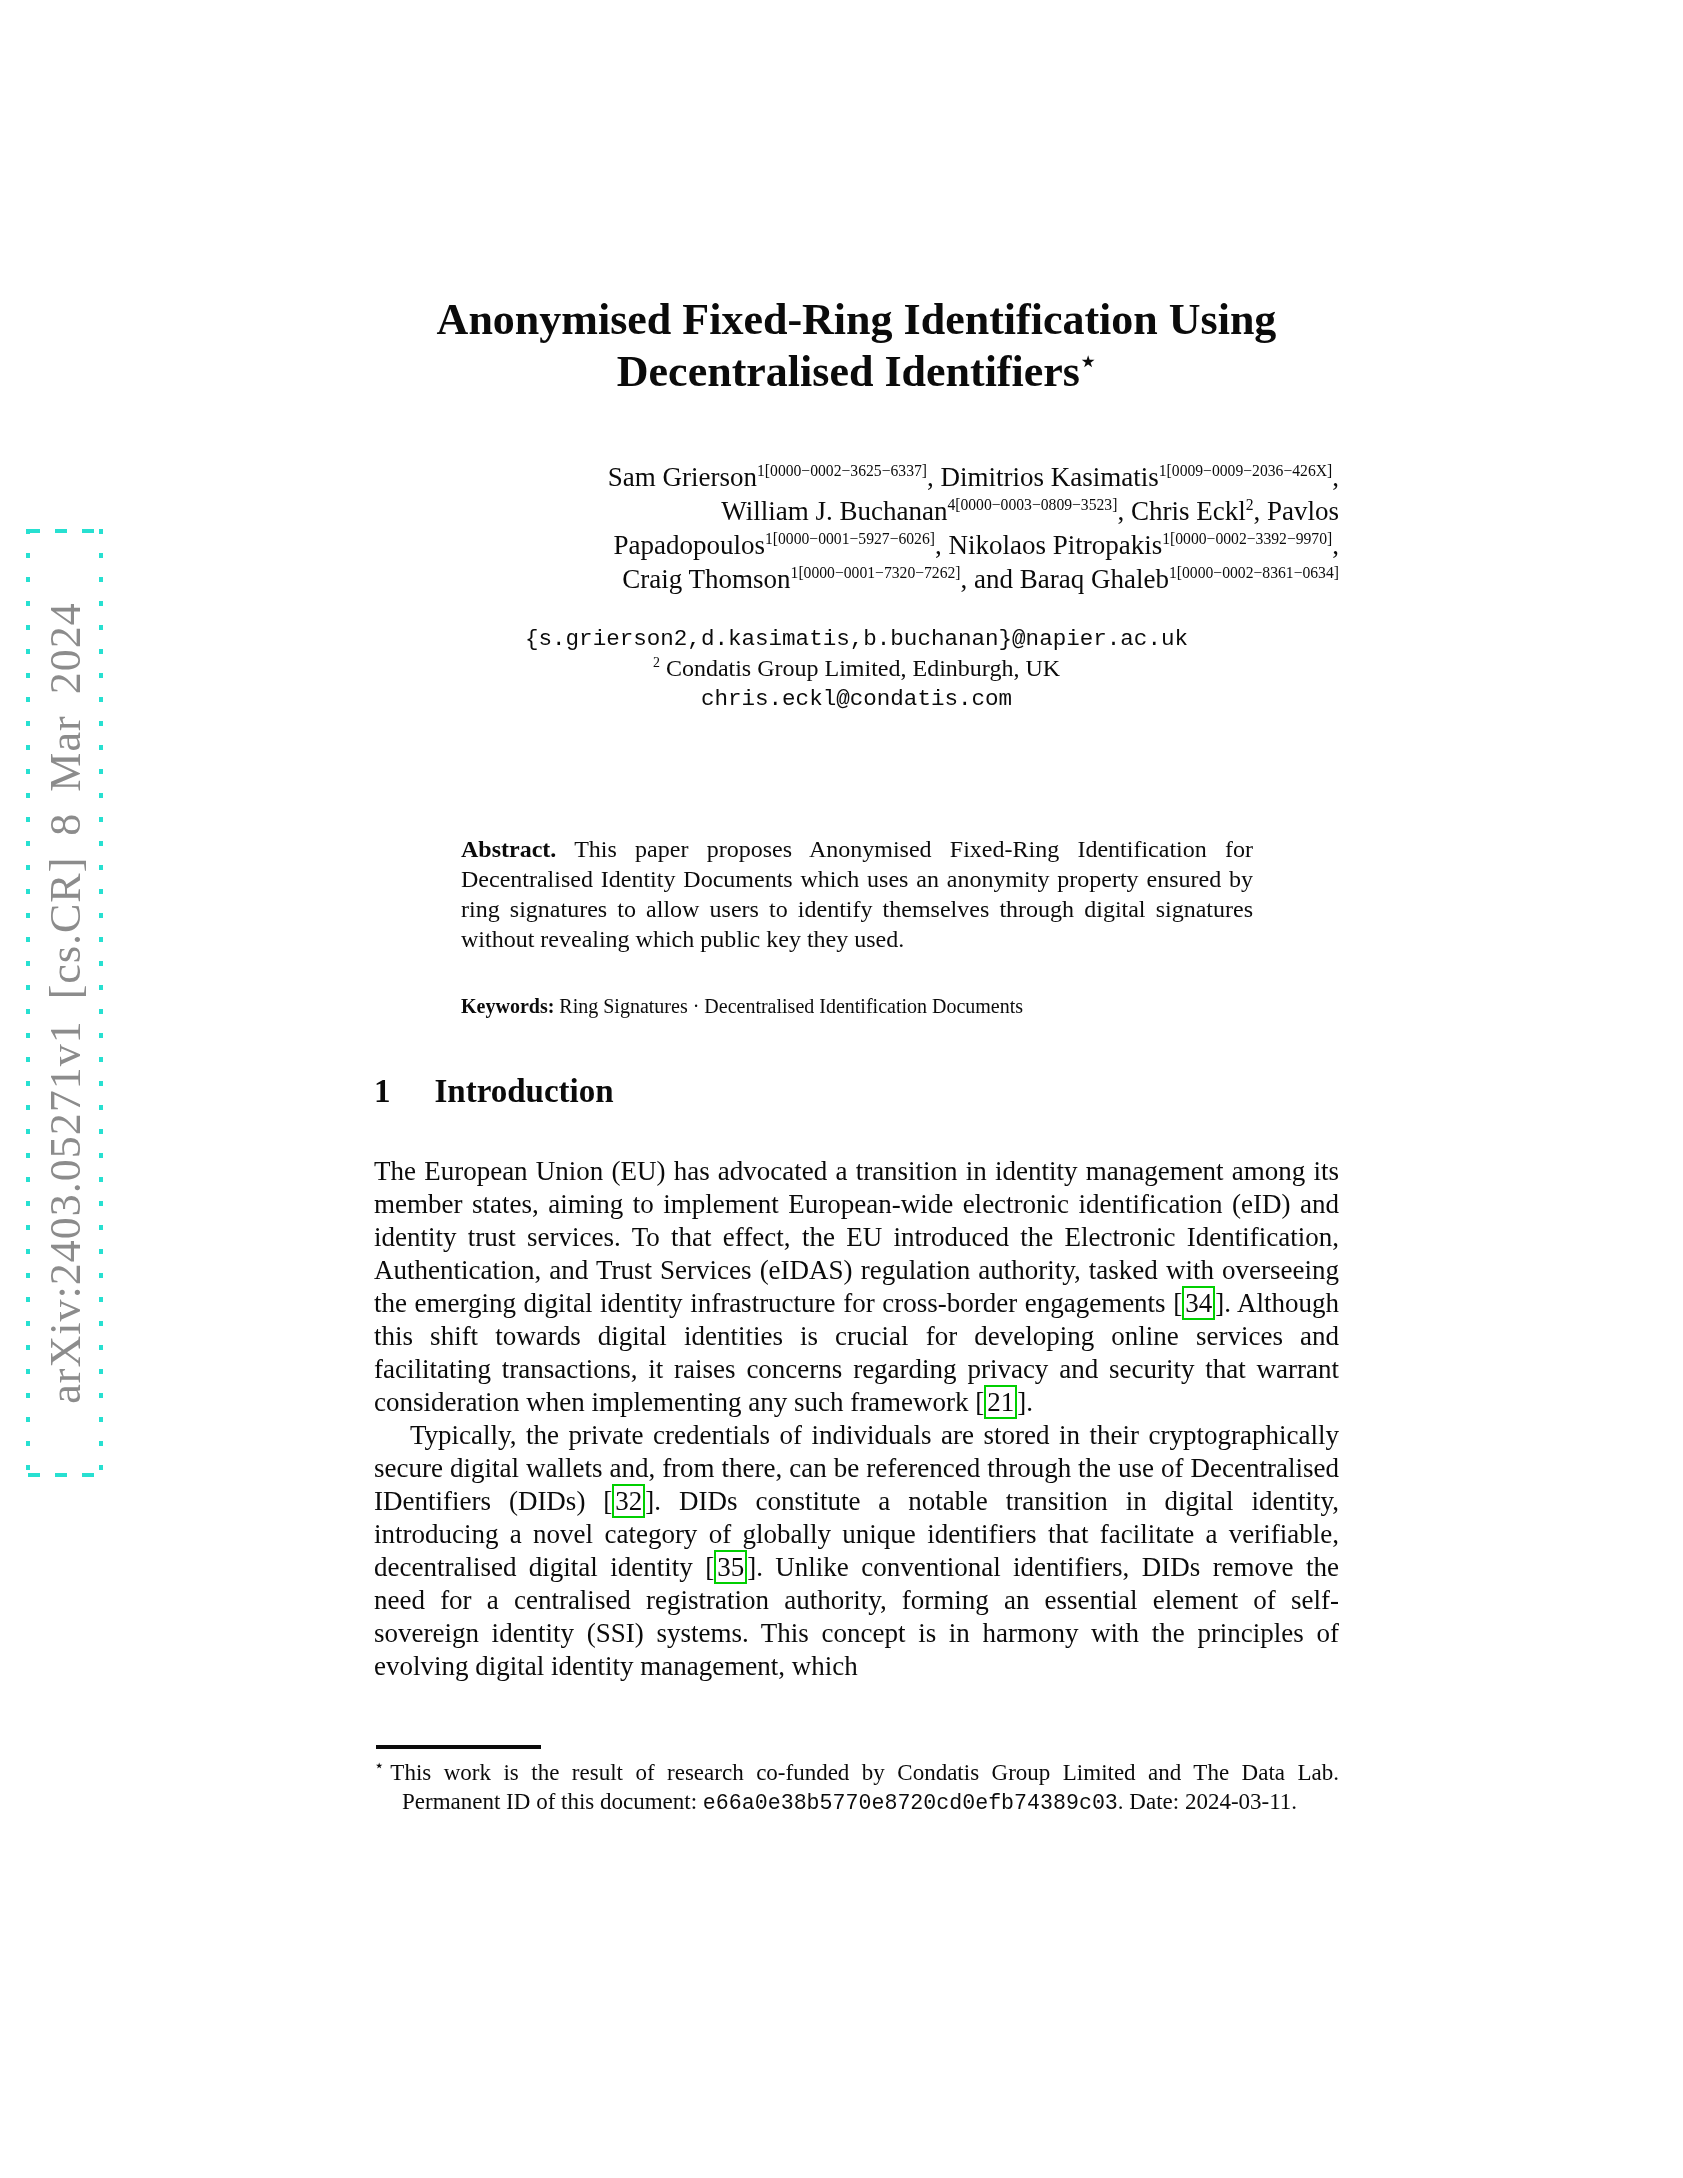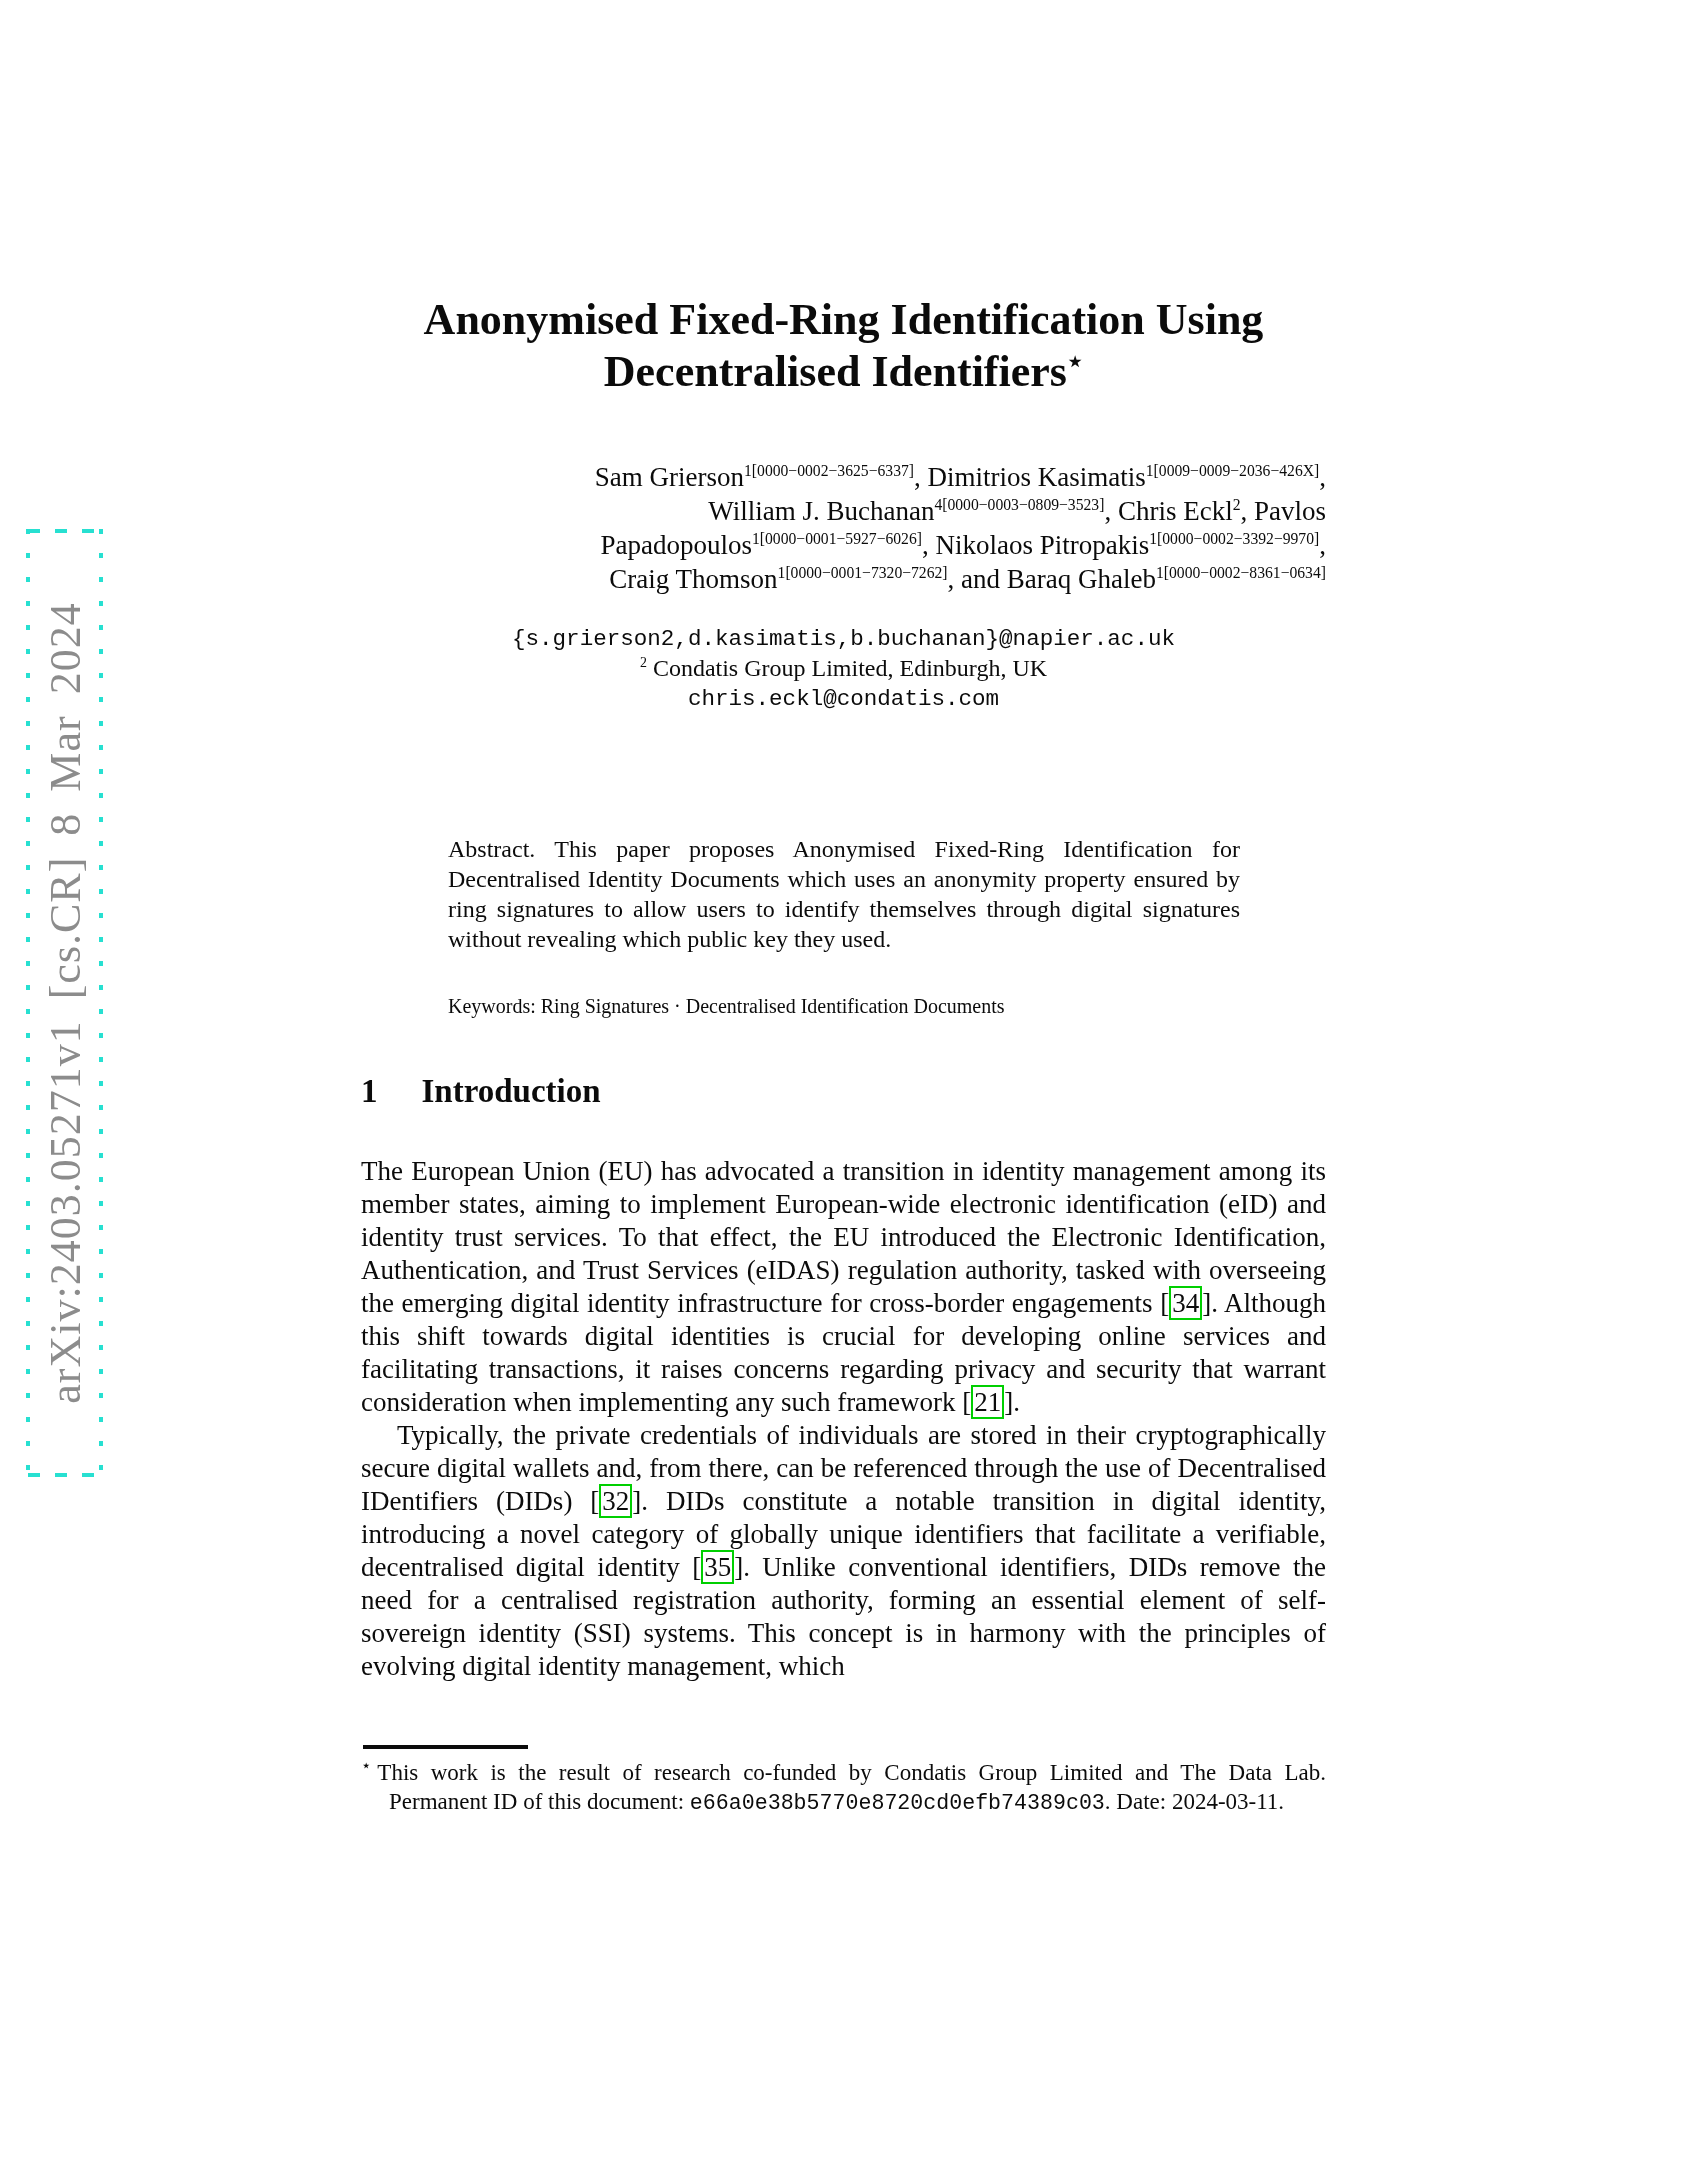--- a/index.html
+++ b/index.html
@@ -48,21 +48,21 @@
     white-space: nowrap;
     font-size: 44px;
     letter-spacing: 1px;
     word-spacing: 9px;
     color: var(--wm-text);
   }
 
   
   .content {
     position: absolute;
-    left: 361px;
+    left: 374px;
     top: 0;
     width: 965px;
     height: 2178px;
   }
 
   .title {
     position: absolute;
     top: 294px;
     width: 100%;
     text-align: center;
@@ -100,21 +100,21 @@
 
   .abstract {
     position: absolute;
     top: 834px;
     left: 87px;
     width: 792px;
     font-size: 24px;
     line-height: 30px;
     text-align: justify;
   }
-  .bold-label { font-weight: normal; }
+  .bold-label { font-weight: bold; }
 
   .keywords {
     position: absolute;
     top: 991px;
     left: 87px;
     width: 792px;
     font-size: 20px;
     line-height: 30px;
   }
 

